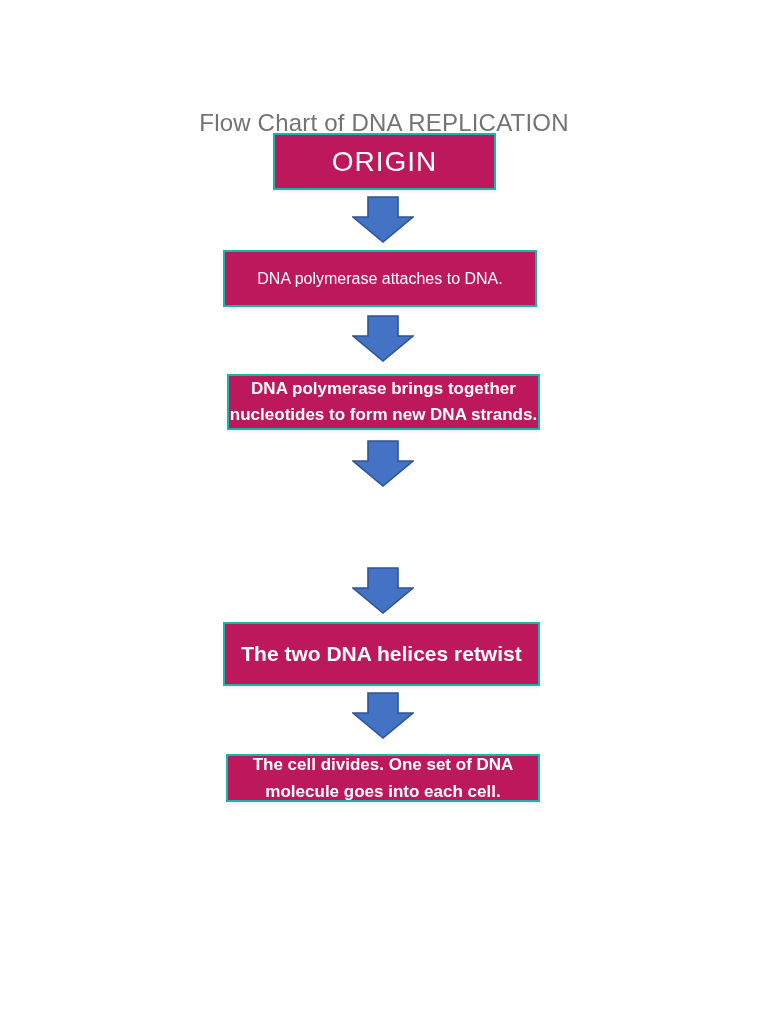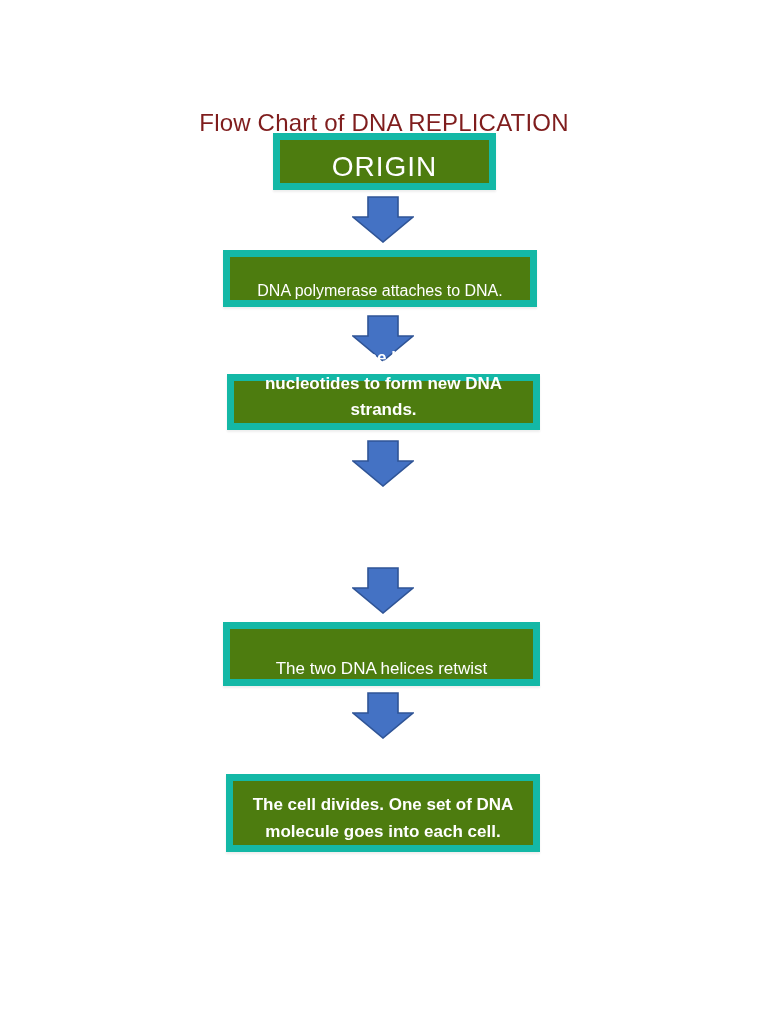--- a/index.html
+++ b/index.html
@@ -16,31 +16,31 @@
     overflow: hidden;
   }
   .chart-title {
     position: absolute;
     top: 93px;
     left: 0;
     width: 768px;
     text-align: center;
     font-size: 24px;
     font-weight: 400;
-    color: #7f1d1d;
+    color: #737373;
     letter-spacing: 0.2px;
   }
   .flow-box {
     position: absolute;
     box-sizing: border-box;
-    background: #4d7c0f;
-    border: 7px solid #14b8a6;
+    background: #be185d;
+    border: 2px solid #14b8a6;
     color: #ffffff;
     display: flex;
-    align-items: flex-end;
+    align-items: center;
     justify-content: center;
     text-align: center;
     white-space: pre-line;
     box-shadow: 0 2px 2px rgba(0,0,0,0.07);
   }
   .origin-box {
     left: 273px;
     top: 133px;
     width: 223px;
     height: 57px;
@@ -72,28 +72,28 @@
     height: 70px;
     font-size: 14px;
     font-weight: 700;
     line-height: 22px;
   }
   .step-4 {
     left: 223px;
     top: 622px;
     width: 317px;
     height: 64px;
-    font-size: 17px;
-    font-weight: 400;
+    font-size: 21px;
+    font-weight: 700;
   }
   .step-5 {
     left: 226px;
-    top: 774px;
+    top: 754px;
     width: 314px;
-    height: 78px;
+    height: 48px;
     font-size: 17px;
     font-weight: 700;
     line-height: 27px;
   }
   .down-arrow {
     position: absolute;
     left: 352px;
     width: 62px;
     height: 47px;
   }

